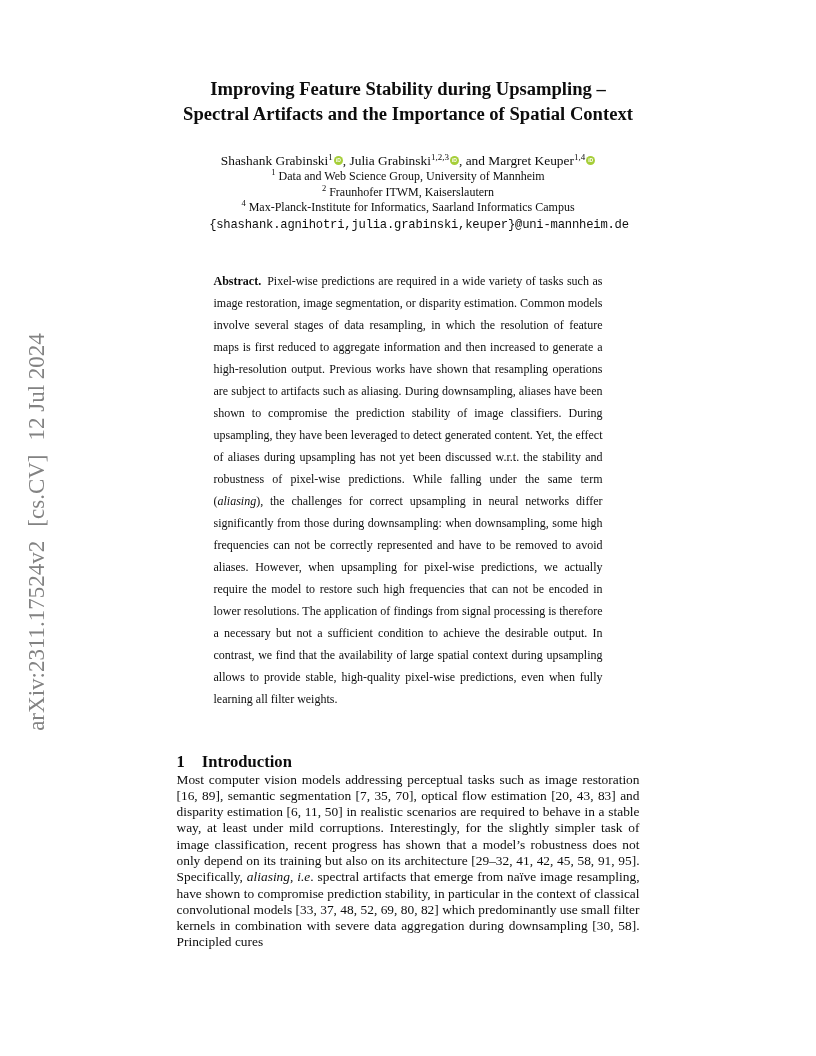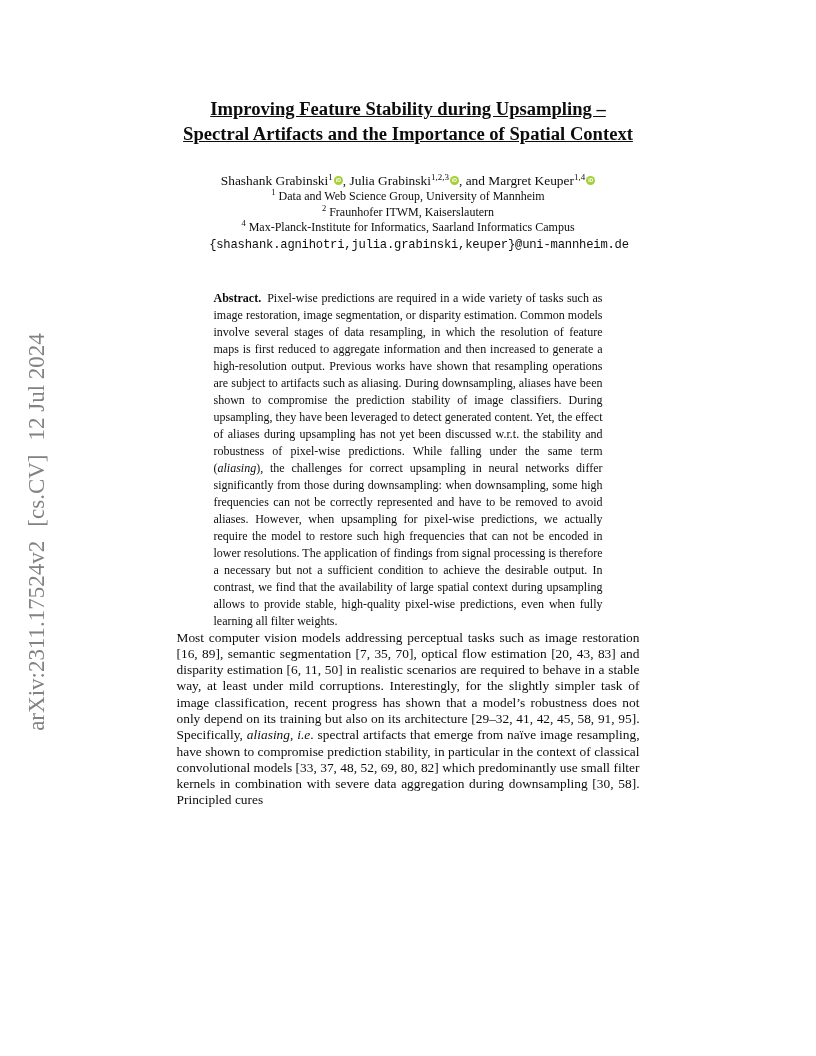--- a/index.html
+++ b/index.html
@@ -24,26 +24,25 @@
     transform: rotate(-90deg);
     text-align: center;
     white-space: nowrap;
     color: #828282;
     font-size: 23px;
     line-height: 28px;
   }
   .arxiv-sidebar .gap { margin-right: 14px; }
 
   .title {
-    padding-top: 96px;
+    padding-top: 76px;
     text-align: center;
     font-size: 18.6px;
     font-weight: bold;
     line-height: 25px;
-    text-decoration: underline;
   }
   .title .tl { display: block; }
 
   .authors {
     margin-top: 26px;
     text-align: center;
     font-size: 13.4px;
     line-height: 17px;
   }
   .authors sup { font-size: 9px; line-height: 0; }
@@ -79,21 +78,21 @@
     font-size: 12.2px;
     line-height: 15px;
     letter-spacing: -0.2px;
     padding-left: 22px;
   }
 
   .abstract {
     width: 389px;
     margin: 37px auto 0 auto;
     font-size: 12px;
-    line-height: 17px;
+    line-height: 22px;
     text-align: justify;
   }
   .abstract b { margin-right: 6px; }
 
   .section-heading {
     width: 463px;
     margin: 42px auto 0 auto;
     font-size: 16.6px;
     font-weight: bold;
     line-height: 20px;
@@ -126,16 +125,17 @@
     <span class="aff-line"><sup>1</sup> <span>Data and Web Science Group, University of Mannheim</span></span>
     <span class="aff-line"><sup>2</sup> <span>Fraunhofer ITWM, Kaiserslautern</span></span>
     <span class="aff-line"><sup>4</sup> <span>Max-Planck-Institute for Informatics, Saarland Informatics Campus</span></span>
     <div class="email">{shashank.agnihotri,julia.grabinski,keuper}@uni-mannheim.de</div>
   </div>
 
   <div class="abstract">
     <p><b>Abstract.</b><span>Pixel-wise predictions are required in a wide variety of tasks such as image restoration, image segmentation, or disparity estimation. Common models involve several stages of data resampling, in which the resolution of feature maps is first reduced to aggregate information and then increased to generate a high-resolution output. Previous works have shown that resampling operations are subject to artifacts such as aliasing. During downsampling, aliases have been shown to compromise the prediction stability of image classifiers. During upsampling, they have been leveraged to detect generated content. Yet, the effect of aliases during upsampling has not yet been discussed w.r.t. the stability and robustness of pixel-wise predictions. While falling under the same term (</span><i>aliasing</i><span>), the challenges for correct upsampling in neural networks differ significantly from those during downsampling: when downsampling, some high frequencies can not be correctly represented and have to be removed to avoid aliases. However, when upsampling for pixel-wise predictions, we actually require the model to restore such high frequencies that can not be encoded in lower resolutions. The application of findings from signal processing is therefore a necessary but not a sufficient condition to achieve the desirable output. In contrast, we find that the availability of large spatial context during upsampling allows to provide stable, high-quality pixel-wise predictions, even when fully learning all filter weights.</span></p>
   </div>
 
+  <h2 class="section-heading"><span class="secnum">1</span><span>Introduction</span></h2>
 
   <p class="body-par"><span>Most computer vision models addressing perceptual tasks such as image restoration [16, 89], semantic segmentation [7, 35, 70], optical flow estimation [20, 43, 83] and disparity estimation [6, 11, 50] in realistic scenarios are required to behave in a stable way, at least under mild corruptions. Interestingly, for the slightly simpler task of image classification, recent progress has shown that a model’s robustness does not only depend on its training but also on its architecture [29–32, 41, 42, 45, 58, 91, 95]. Specifically, </span><i>aliasing</i><span>, </span><i>i.e</i><span>. spectral artifacts that emerge from naïve image resampling, have shown to compromise prediction stability, in particular in the context of classical convolutional models [33, 37, 48, 52, 69, 80, 82] which predominantly use small filter kernels in combination with severe data aggregation during downsampling [30, 58]. Principled cures</span></p>
 
 </div>
 
 </body></html>

